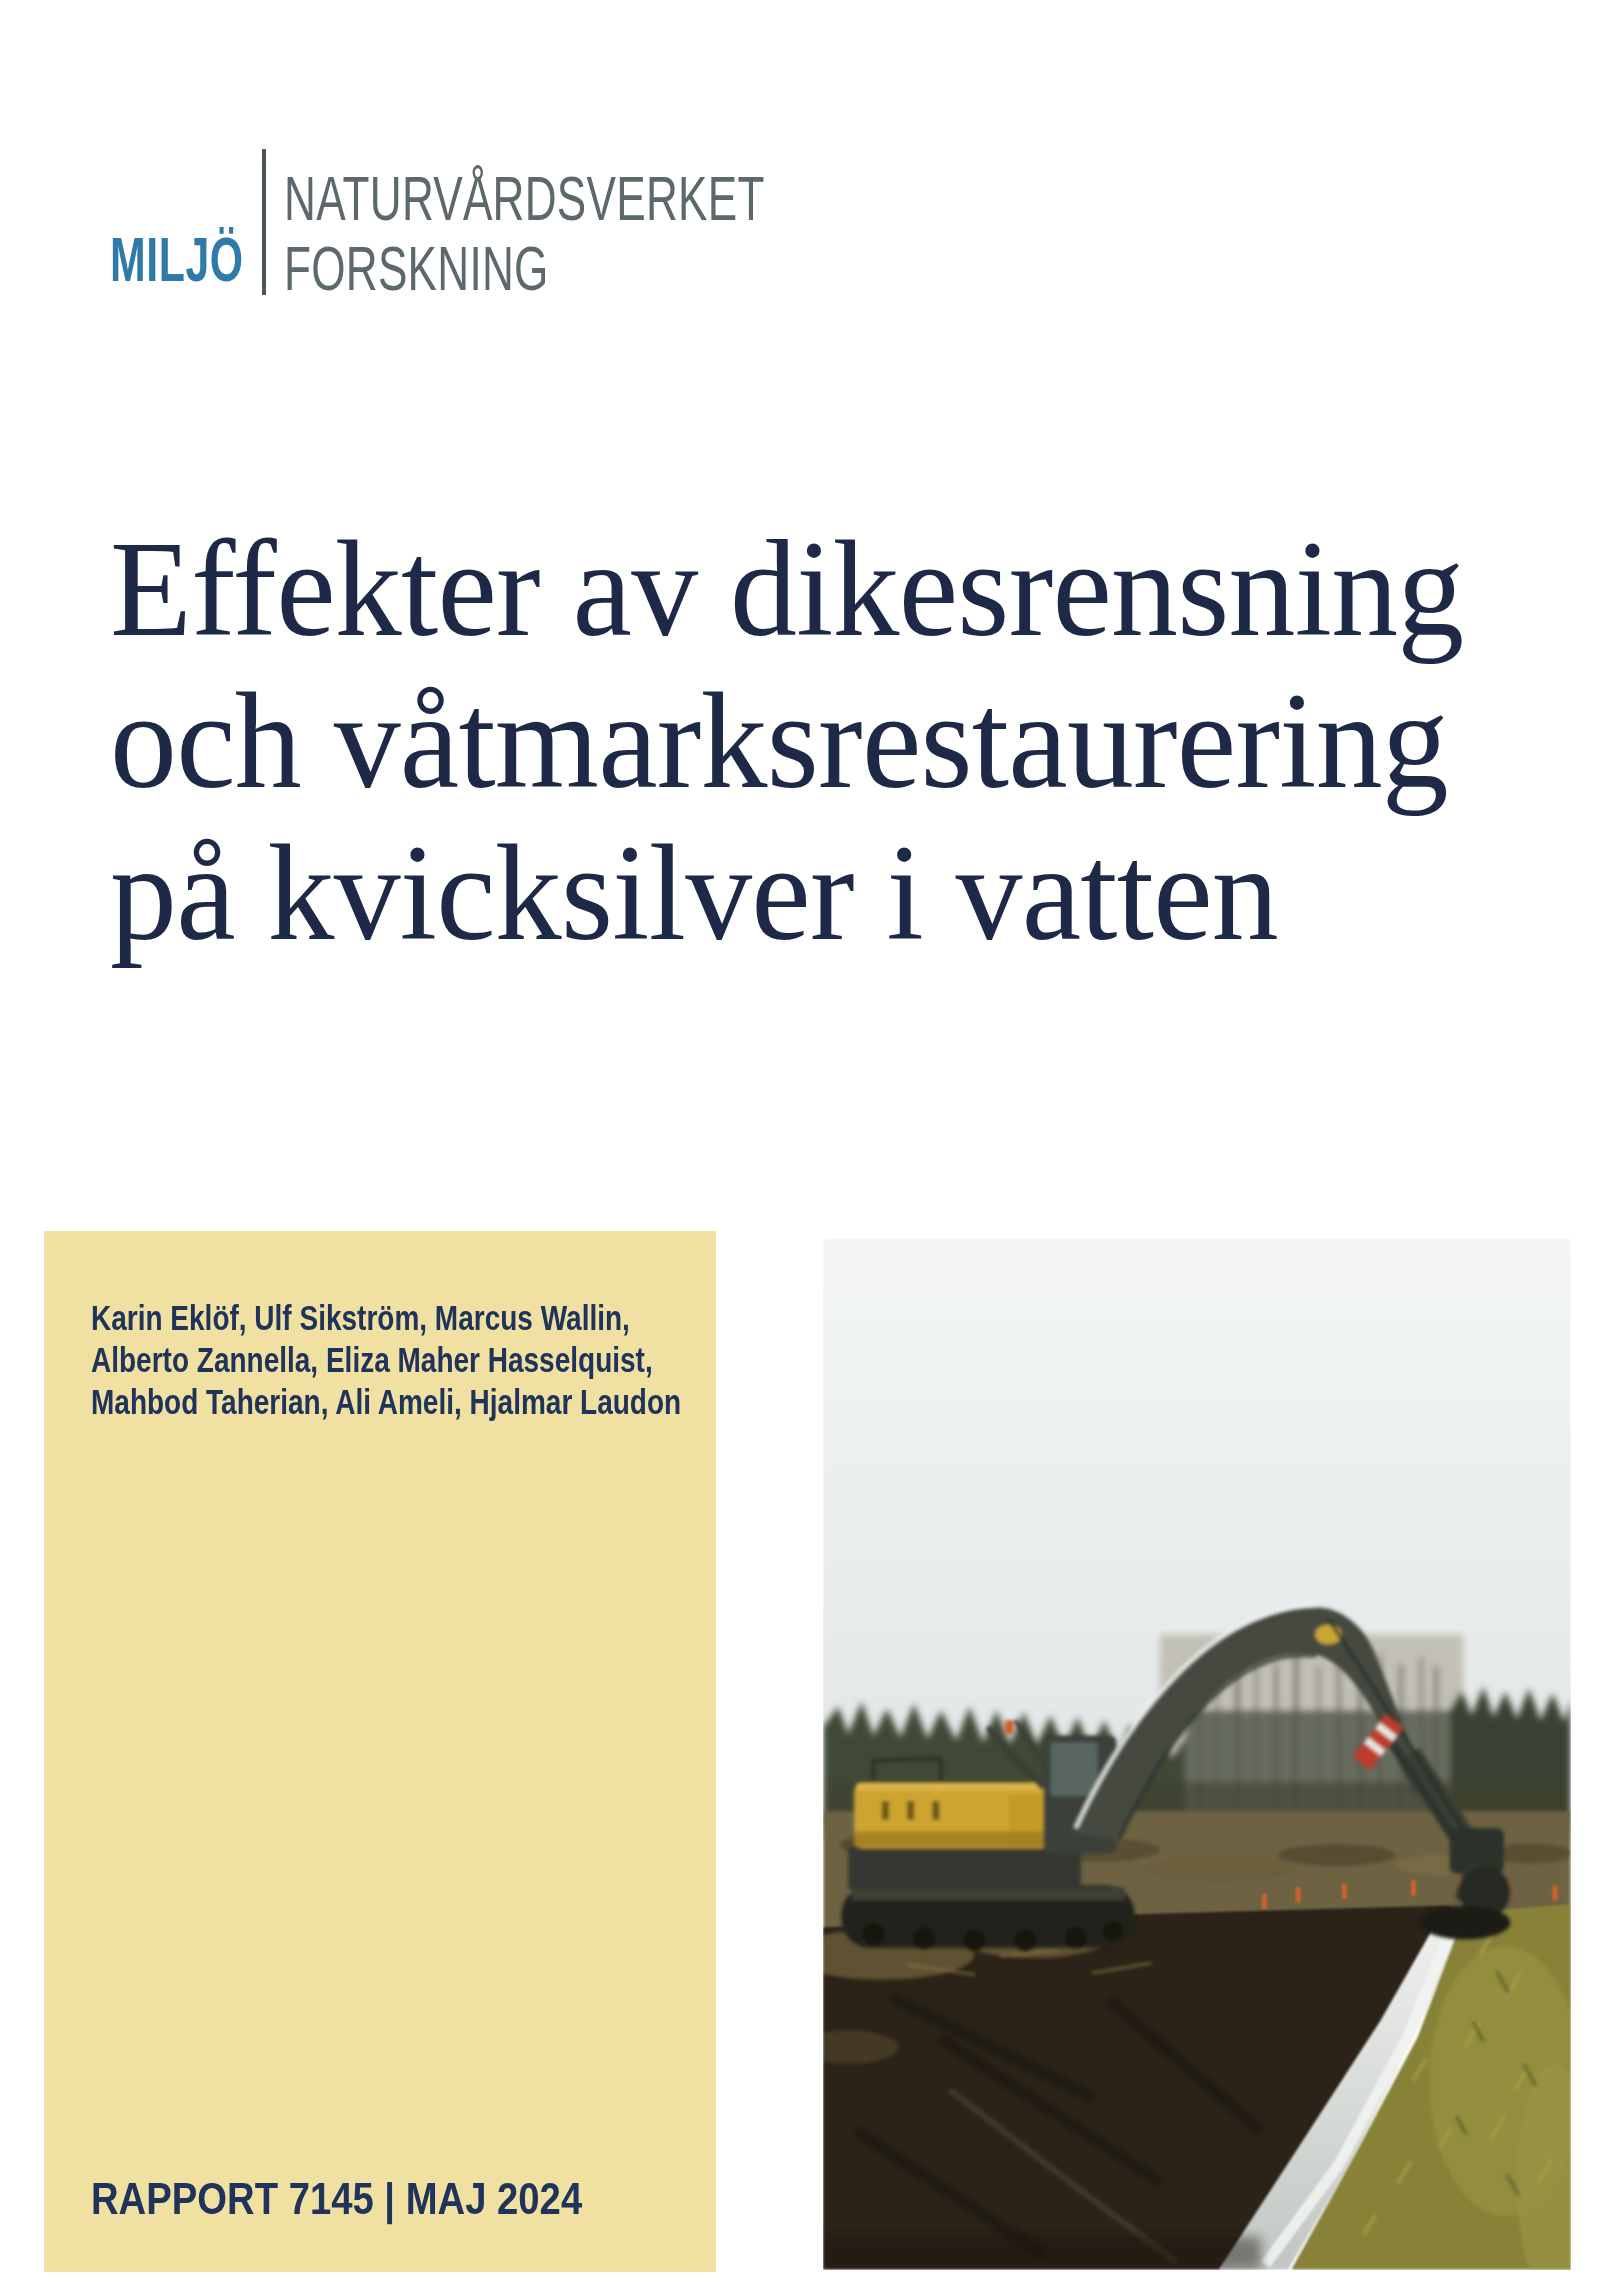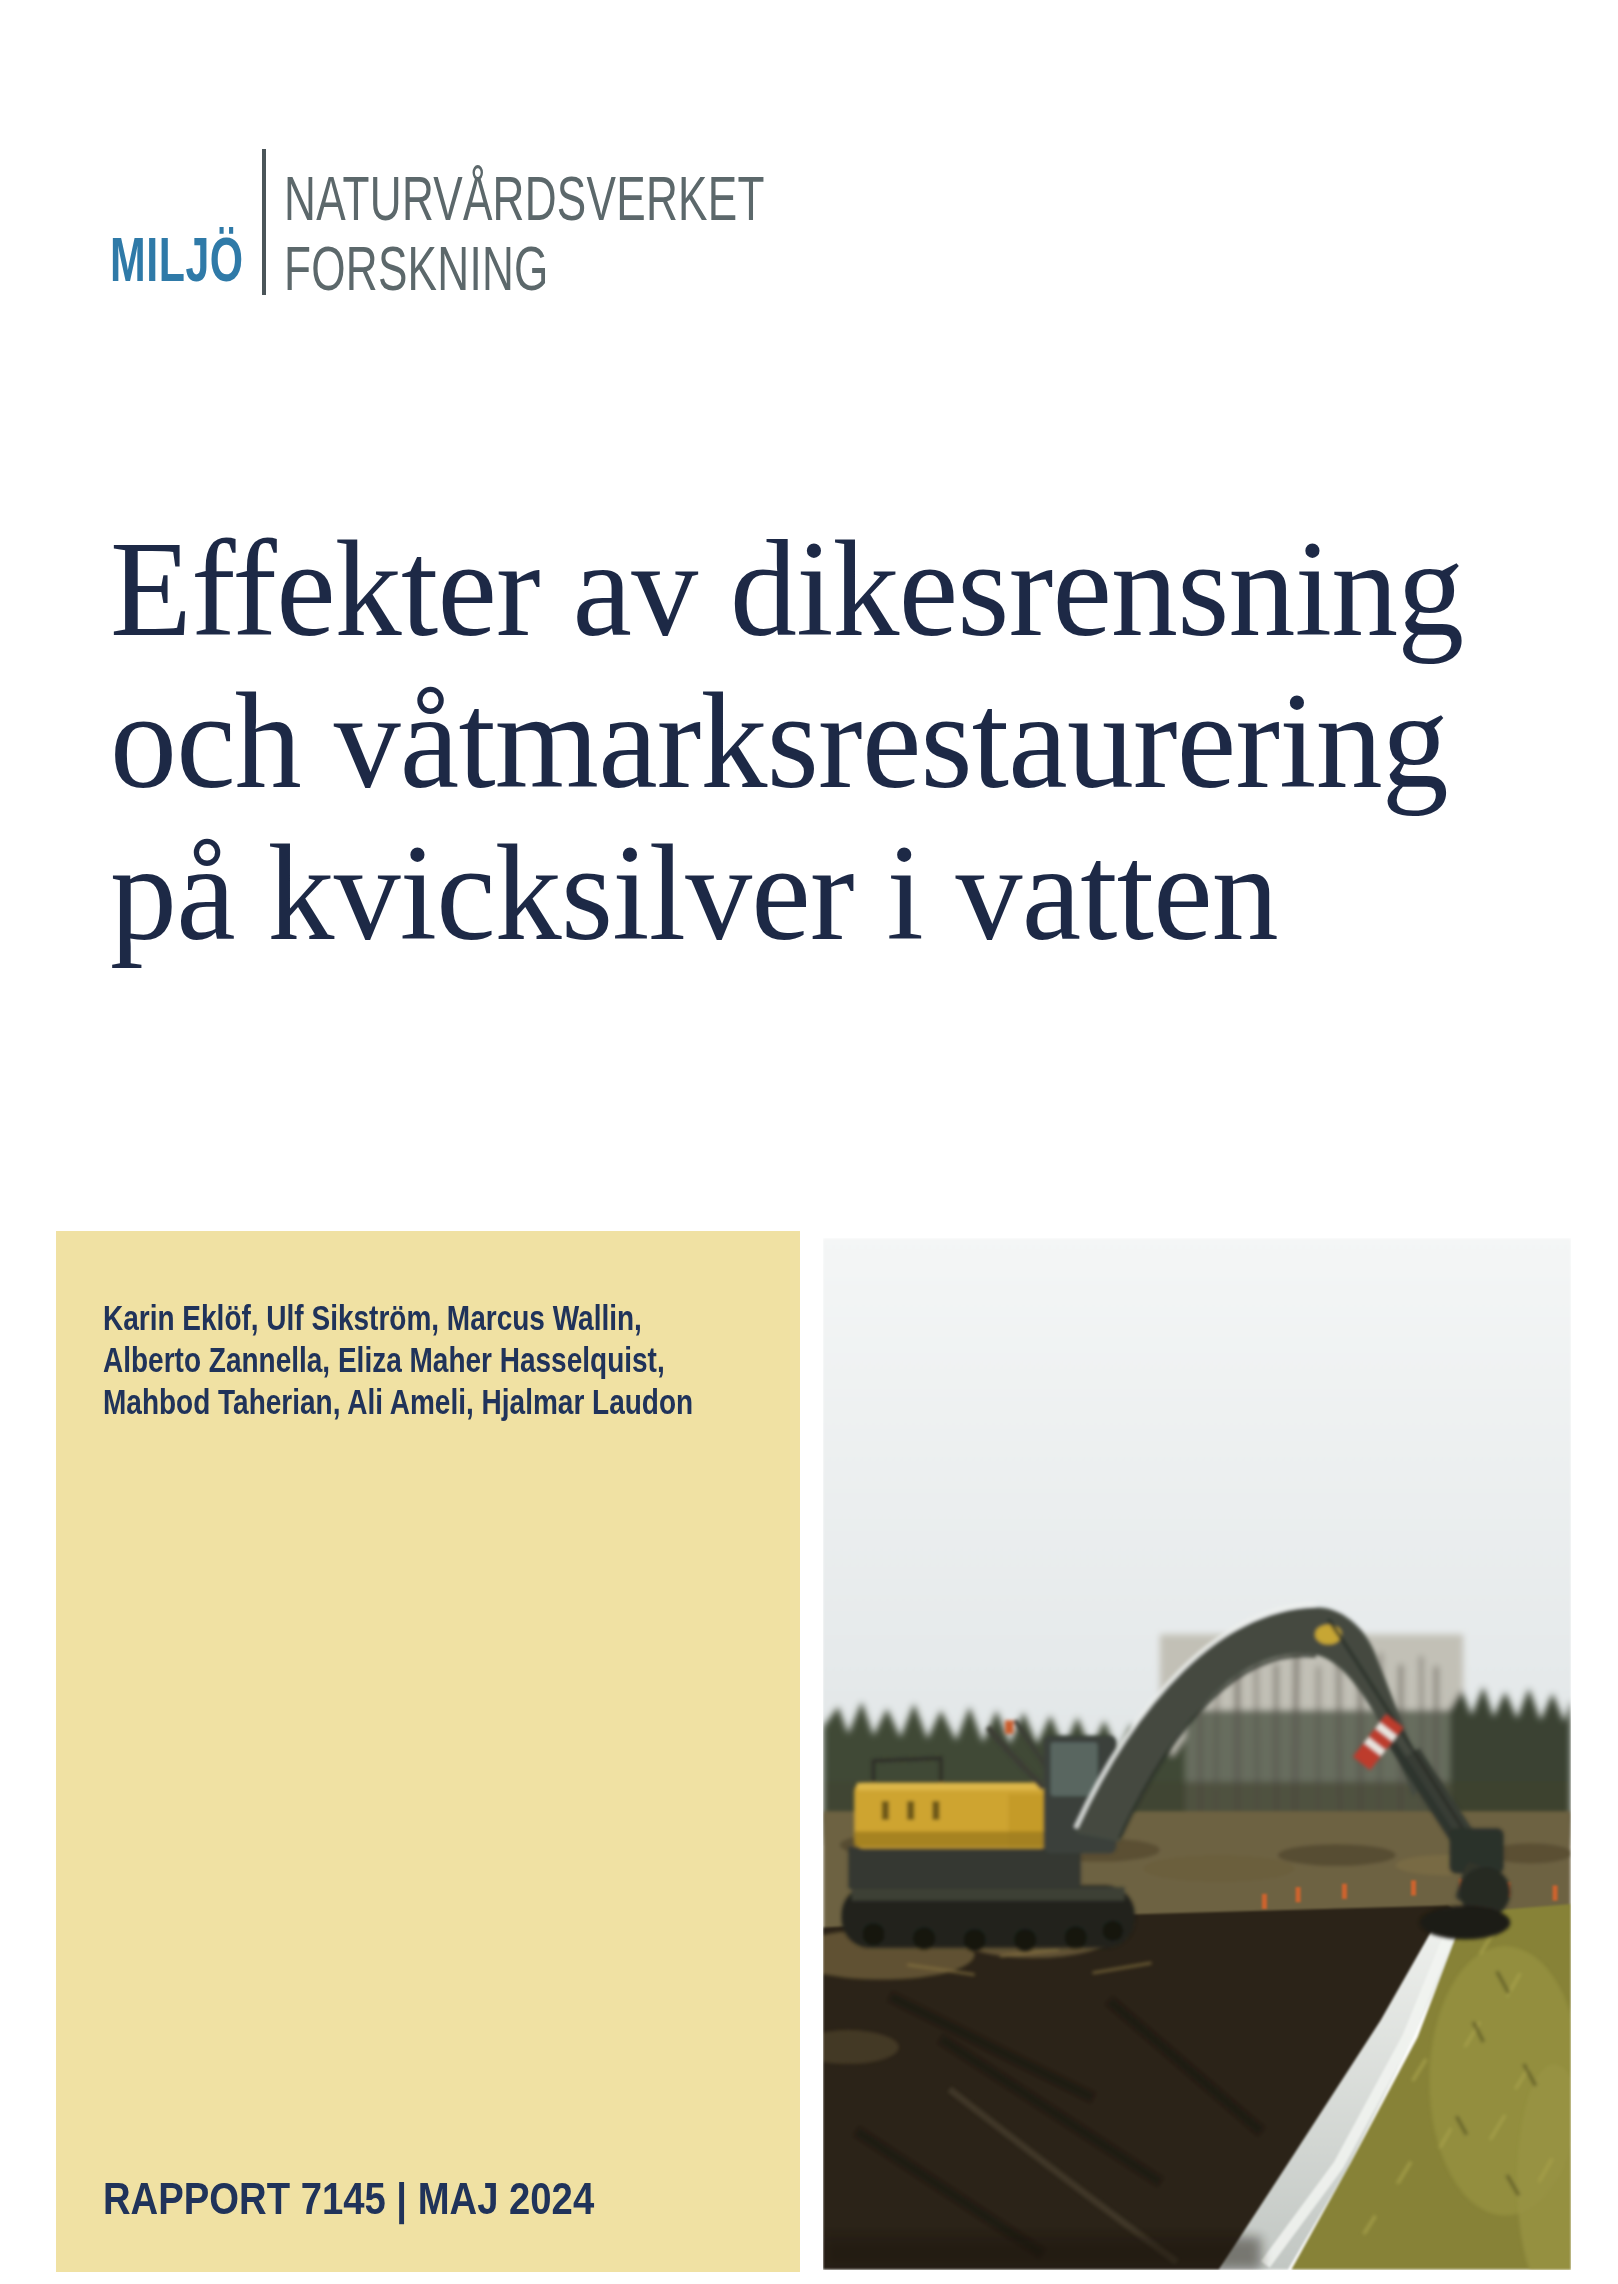--- a/index.html
+++ b/index.html
@@ -13,21 +13,21 @@
   .logo-org{position:absolute;left:284px;font-size:63px;font-weight:400;line-height:1;
      color:var(--org_gray,#5C686B);transform:scaleX(.70);transform-origin:0 0;letter-spacing:0.4px;white-space:nowrap;}
   .org1{top:126px;} .org2{top:196px;}
 
   
   .title{position:absolute;left:110px;top:472px;font-family:"Liberation Serif",serif;font-weight:400;
      font-size:138px;line-height:152px;color:var(--title_navy,#1D2946);letter-spacing:-0.8px;
      transform:scaleX(.97);transform-origin:0 0;white-space:nowrap;}
 
   
-  .panel{position:absolute;left:56px;top:1190px;width:744px;height:1041px;background:var(--panel_yellow,#F0E1A3);}
+  .panel{position:absolute;left:44px;top:1190px;width:672px;height:1041px;background:var(--panel_yellow,#F0E1A3);}
   .authors{position:absolute;left:47px;top:66px;font-size:35px;font-weight:700;line-height:42px;
      color:var(--author_navy,#20335A);transform:scaleX(.80);transform-origin:0 0;white-space:nowrap;}
   .report-label{position:absolute;left:47px;top:942px;font-size:45px;font-weight:700;
      color:var(--author_navy,#20335A);transform:scaleX(.85);transform-origin:0 0;white-space:nowrap;}
 
   
   .photo{position:absolute;left:823px;top:1197px;width:748px;height:1032px;overflow:hidden;margin:0;}
   .photo svg{display:block;width:748px;height:1032px;filter:blur(0.8px) saturate(.95);}
 </style>
 </head>

